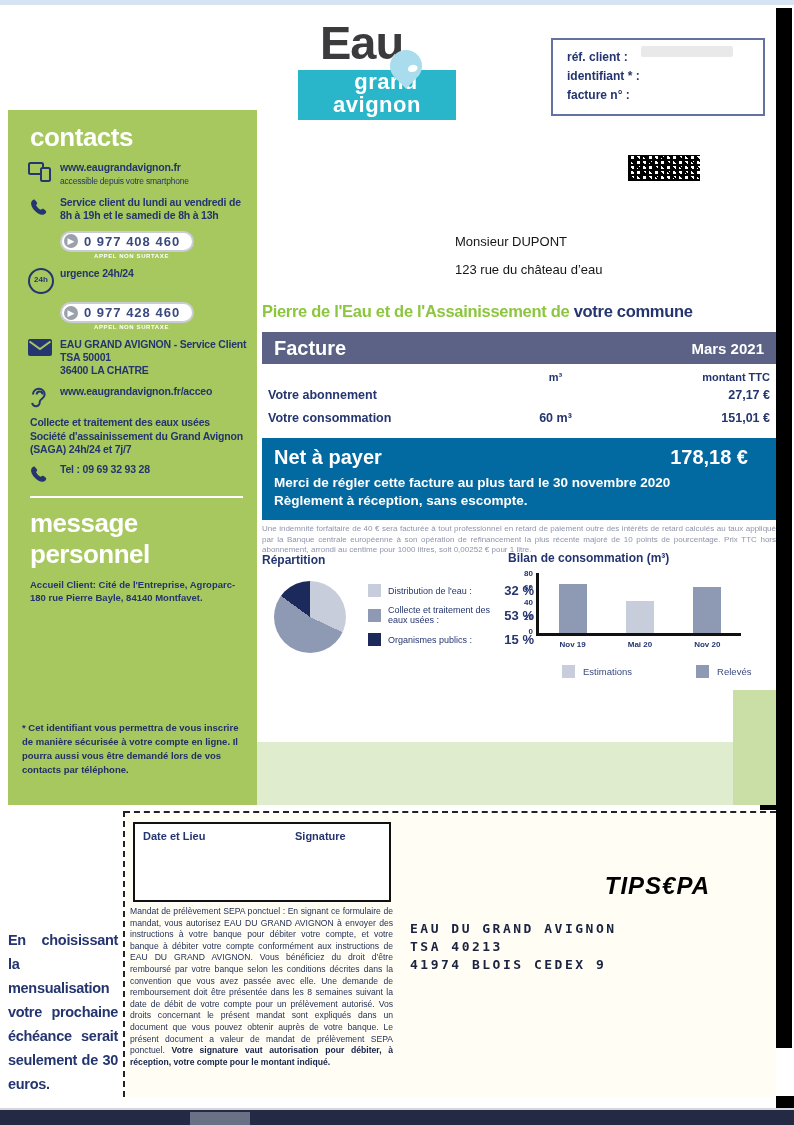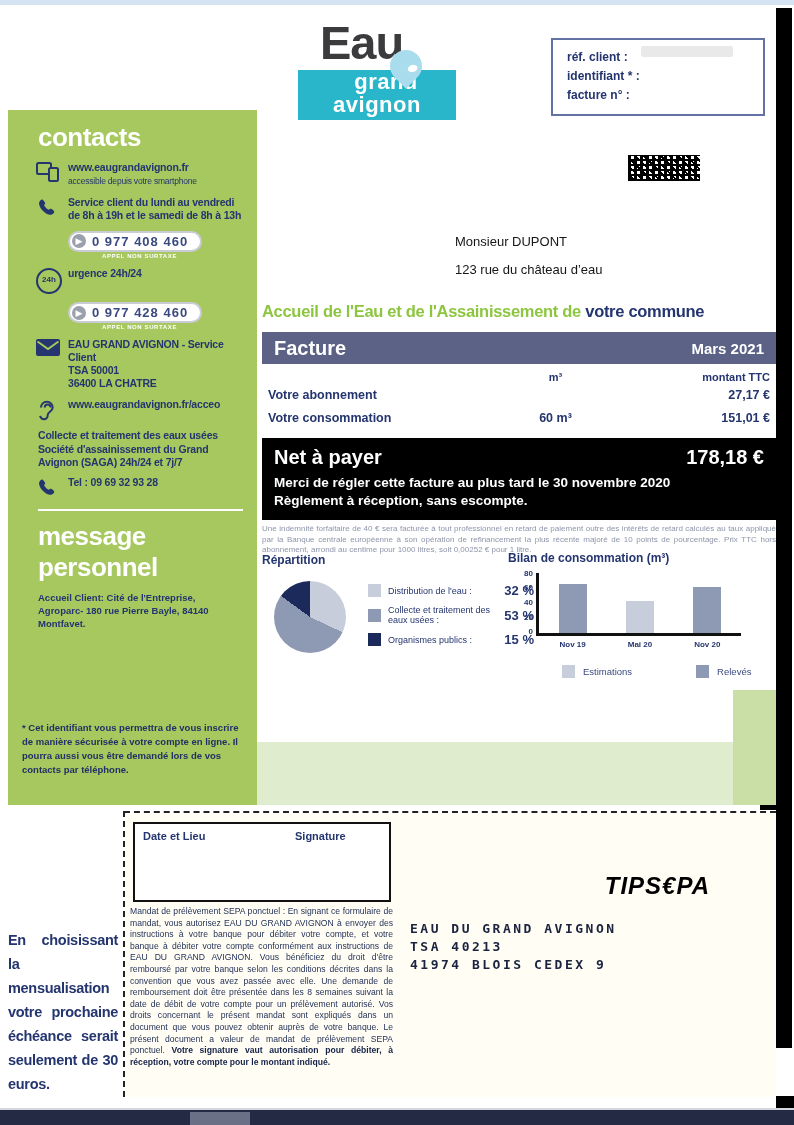--- a/index.html
+++ b/index.html
@@ -27,21 +27,21 @@
   .redacted{position:absolute;left:88px;top:6px;width:92px;height:11px;background:#e9e9e9;border-radius:2px;}
   
   .barcode{position:absolute;left:628px;top:155px;width:72px;height:26px;background-color:#fff;
     background-image:
       repeating-linear-gradient(90deg,#000 0 3px,transparent 3px 6px),
       repeating-linear-gradient(0deg,#000 0 2px,transparent 2px 5px),
       repeating-linear-gradient(45deg,transparent 0 4px,#000 4px 6px);}
   
   .recipient{position:absolute;left:455px;top:228px;font-size:13px;color:#161616;line-height:28px;font-family:"Liberation Sans",sans-serif;}
   
-  .sidebar{position:absolute;left:8px;top:110px;width:249px;height:695px;background:#a6c85f;padding:10px 0 0 16px;box-sizing:border-box;}
+  .sidebar{position:absolute;left:8px;top:110px;width:249px;height:695px;background:#a6c85f;padding:10px 0 0 8px;box-sizing:border-box;}
   .sb-title{color:#fff;font-size:26px;font-weight:bold;margin:2px 0 8px 14px;letter-spacing:-.5px;}
   .sb-item{display:flex;margin:0 10px 8px 12px;align-items:flex-start;}
   .sb-icon{flex:0 0 32px;color:#24356f;padding-top:1px;}
   .sb-text{font-size:10.5px;font-weight:bold;color:#24356f;line-height:13px;letter-spacing:-.2px;}
   .sb-sub{font-size:8.5px;font-weight:normal;color:#24356f;}
   .pill-wrap{margin:2px 10px 8px 44px;}
   .pill{display:inline-flex;align-items:center;background:#fff;border:2px solid #c9ccd4;border-radius:12px;padding:1px 12px 1px 2px;}
   .pill .play{width:14px;height:14px;border-radius:50%;background:#9aa0ac;color:#fff;font-size:9px;line-height:14px;text-align:center;margin-right:6px;}
   .pill .num{font-size:13px;font-weight:bold;color:#3a4a7e;letter-spacing:1px;}
   .pill-note{display:block;font-size:6px;font-weight:bold;color:#fff;letter-spacing:.6px;margin:1px 0 0 34px;}
@@ -61,21 +61,21 @@
   .inv-head{height:32px;background:#5b6285;color:#fff;display:flex;align-items:center;justify-content:space-between;padding:0 12px;}
   .inv-head .t{font-size:20px;font-weight:bold;}
   .inv-head .p{font-size:15px;font-weight:bold;}
   .inv-cols,.inv-row{display:grid;grid-template-columns:215px 145px 1fr;align-items:center;padding:0 6px;}
   .inv-cols{margin-top:7px;font-size:11px;font-weight:bold;}
   .inv-cols .c2{text-align:center;}
   .inv-cols .c3{text-align:right;}
   .inv-row{font-size:12.5px;font-weight:bold;color:#24356f;height:23px;}
   .inv-row .c2{text-align:center;}
   .inv-row .c3{text-align:right;}
-  .net{margin-top:9px;background:#000000;color:#fff;padding:8px 12px 10px 12px;box-sizing:border-box;height:82px;}
+  .net{margin-top:9px;background:#0369a1;color:#fff;padding:8px 28px 10px 12px;box-sizing:border-box;height:82px;}
   .net-top{display:flex;justify-content:space-between;align-items:baseline;}
   .net-top .l{font-size:20px;font-weight:bold;}
   .net-top .a{font-size:20px;font-weight:bold;}
   .net-lines{margin-top:5px;font-size:13.5px;font-weight:bold;line-height:18px;}
   .legal{margin-top:4px;font-size:8px;color:#8f95aa;line-height:10.5px;text-align:justify;}
   
   .pie-block{position:absolute;left:262px;top:553px;width:240px;}
   .chart-title{font-size:12px;font-weight:bold;color:#24356f;}
   .pie-area{display:flex;margin-top:14px;}
   .pie{width:72px;height:72px;border-radius:50%;flex:0 0 72px;margin-left:12px;}
@@ -233,21 +233,21 @@
     <div class="sb-msg">Accueil Client: Cité de l'Entreprise, Agroparc- 180 rue Pierre Bayle, 84140 Montfavet.</div>
 
     <div class="sb-foot">* Cet identifiant vous permettra de vous inscrire de manière sécurisée à votre compte en ligne. Il pourra aussi vous être demandé lors de vos contacts par téléphone.</div>
   </aside>
 
   <div class="band1"></div>
   <div class="band2"></div>
 
   <main class="main">
     <div class="svc-title">
-      <span class="svc-green">Accueil de l'Eau et de l'Assainissement de</span>
+      <span class="svc-green">Pierre de l'Eau et de l'Assainissement de</span>
       <span class="svc-navy">votre commune</span>
     </div>
 
     <div class="inv-head">
       <span class="t">Facture</span>
       <span class="p">Mars 2021</span>
     </div>
 
     <div class="inv-cols">
       <span class="c1"></span>

